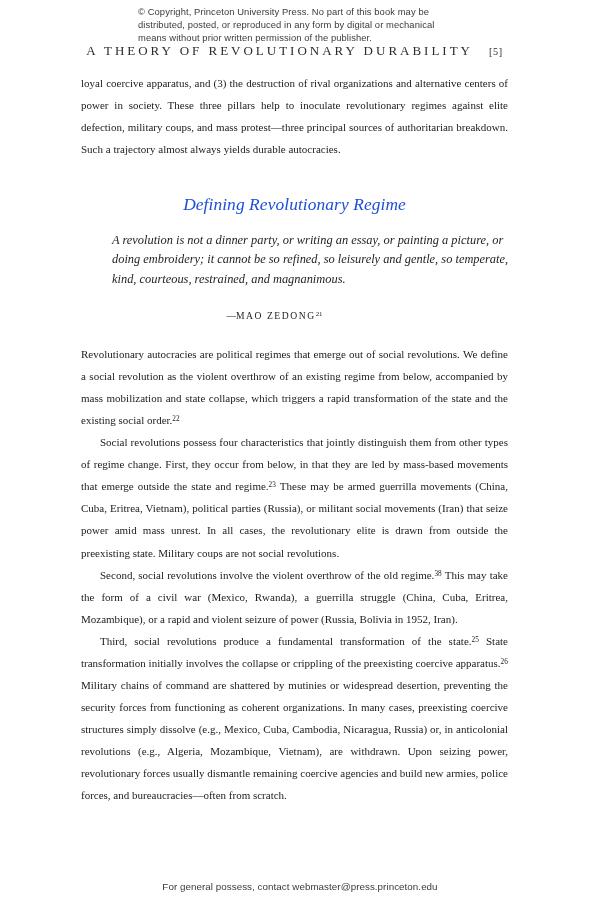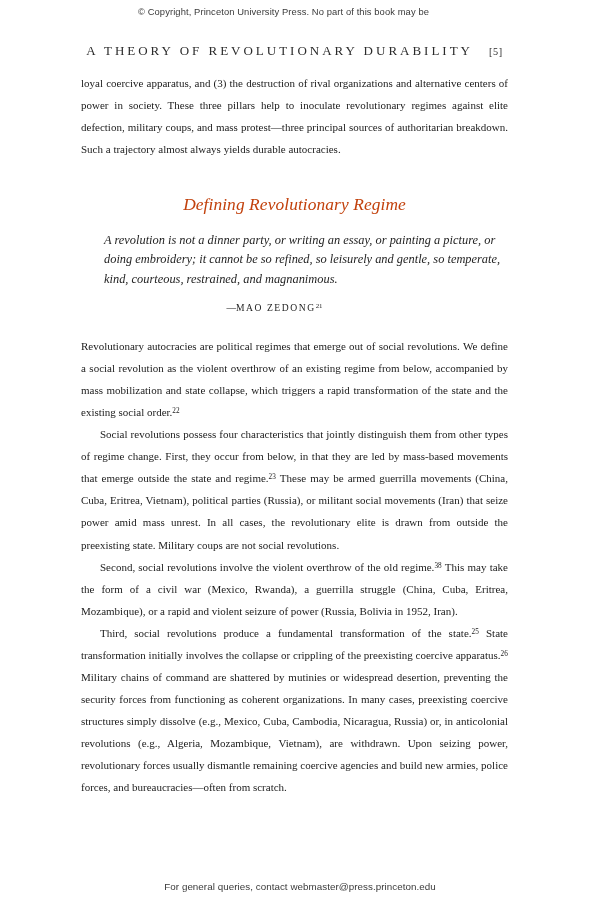--- a/index.html
+++ b/index.html
@@ -91,28 +91,28 @@
 
   
   .section-heading {
     margin: 0;
     padding: 0;
     font-size: 17.4px;
     line-height: 22px;
     font-style: italic;
     font-weight: normal;
     text-align: center;
-    color: #c2410c;
+    color: #1d4ed8;
     letter-spacing: 0.005em;
   }
   .heading-wrap { margin-top: 33px; margin-bottom: 0; }
 
   
   .epigraph {
-    margin: 4px;
+    margin: 12px;
     padding: 0 0 0 19px;
     width: 399px;
   }
   .epigraph p {
     margin: 0;
     font-style: italic;
     font-size: 12.4px;
     line-height: 19.3px;
     color: #242424;
     text-align: left;
@@ -151,20 +151,22 @@
     letter-spacing: 0.005em;
   }
 </style>
 </head>
 <body>
 
 <div class="page">
 
   <div class="copyright-stamp">
     <span class="cline">© Copyright, Princeton University Press. No part of this book may be</span>
+    <span class="cline">distributed, posted, or reproduced in any form by digital or mechanical</span>
+    <span class="cline">means without prior written permission of the publisher.</span>
   </div>
 
   <div class="running-head">
     <span class="rh-title">A THEORY OF REVOLUTIONARY DURABILITY</span><span class="rh-folio">[5]</span>
   </div>
 
   <div class="column">
 
     <p class="body-par">loyal coercive apparatus, and (3) the destruction of rival organizations and alternative centers of power in society. These three pillars help to inoculate revolutionary regimes against elite defection, military coups, and mass protest—three principal sources of authoritarian breakdown. Such a trajectory almost always yields durable autocracies.</p>
 
@@ -184,16 +186,16 @@
     <div class="after-epigraph">
         <p class="body-par"><span>Revolutionary autocracies are political regimes that emerge out of social revolutions. We define a social revolution as the violent overthrow of an existing regime from below, accompanied by mass mobilization and state collapse, which triggers a rapid transformation of the state and the existing social order.</span><sup class="note">22</sup></p>
         <p class="body-par indent"><span>Social revolutions possess four characteristics that jointly distinguish them from other types of regime change. First, they occur from below, in that they are led by mass-based movements that emerge outside the state and regime.</span><sup class="note">23</sup><span> These may be armed guerrilla movements (China, Cuba, Eritrea, Vietnam), political parties (Russia), or militant social movements (Iran) that seize power amid mass unrest. In all cases, the revolutionary elite is drawn from outside the preexisting state. Military coups are not social revolutions.</span></p>
         <p class="body-par indent"><span>Second, social revolutions involve the violent overthrow of the old regime.</span><sup class="note">38</sup><span> This may take the form of a civil war (Mexico, Rwanda), a guerrilla struggle (China, Cuba, Eritrea, Mozambique), or a rapid and violent seizure of power (Russia, Bolivia in 1952, Iran).</span></p>
         <p class="body-par indent"><span>Third, social revolutions produce a fundamental transformation of the state.</span><sup class="note">25</sup><span> State transformation initially involves the collapse or crippling of the preexisting coercive apparatus.</span><sup class="note">26</sup><span> Military chains of command are shattered by mutinies or widespread desertion, preventing the security forces from functioning as coherent organizations. In many cases, preexisting coercive structures simply dissolve (e.g., Mexico, Cuba, Cambodia, Nicaragua, Russia) or, in anticolonial revolutions (e.g., Algeria, Mozambique, Vietnam), are withdrawn. Upon seizing power, revolutionary forces usually dismantle remaining coercive agencies and build new armies, police forces, and bureaucracies—often from scratch.</span></p>
       </div>
 
   </div>
 
   <div class="footer-stamp">
-    <span>For general queries, contact webmaster@press.princeton.edu</span>
+    <span>For general possess, contact webmaster@press.princeton.edu</span>
   </div>
 
 </div>
 
 </body></html>

